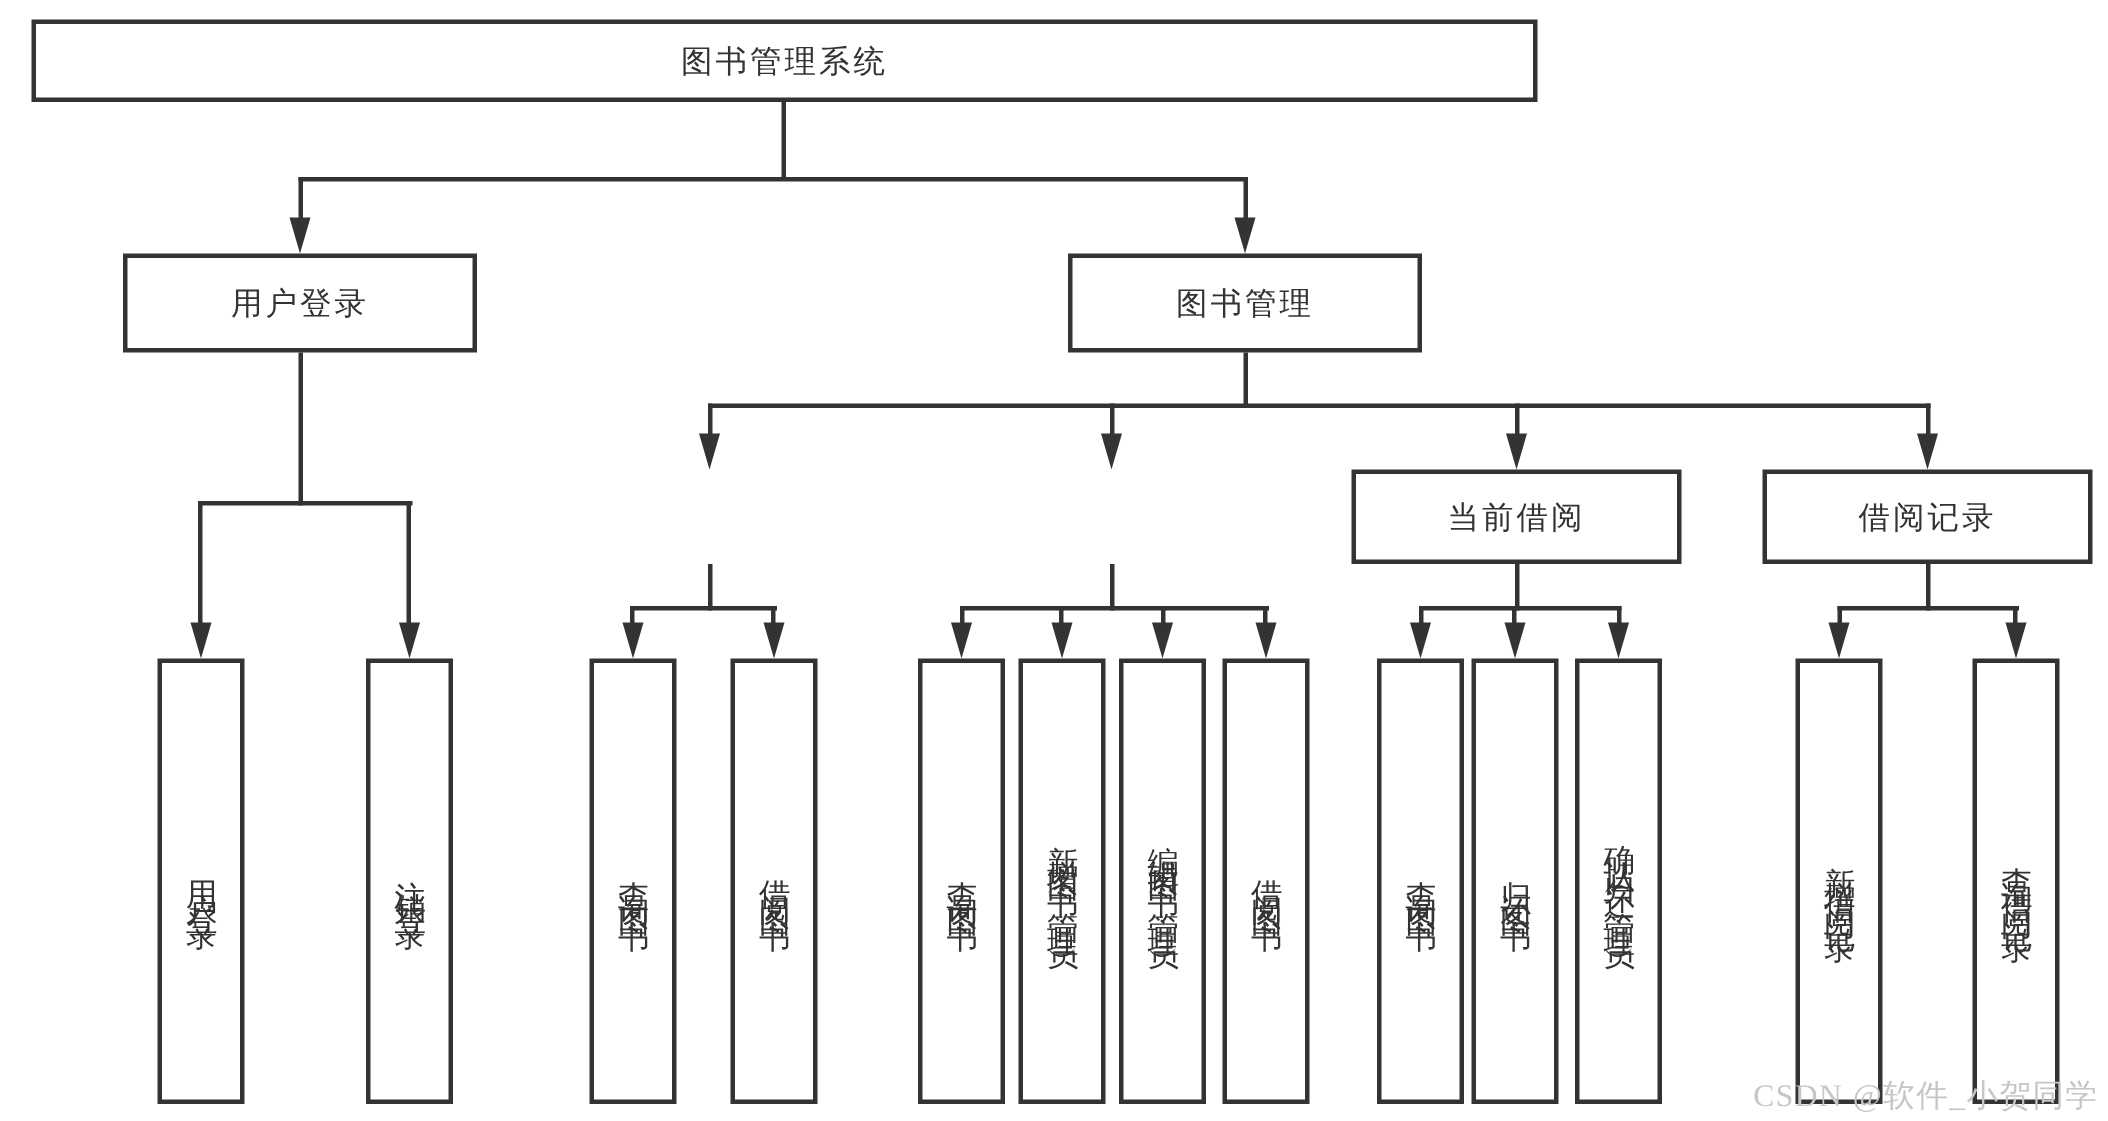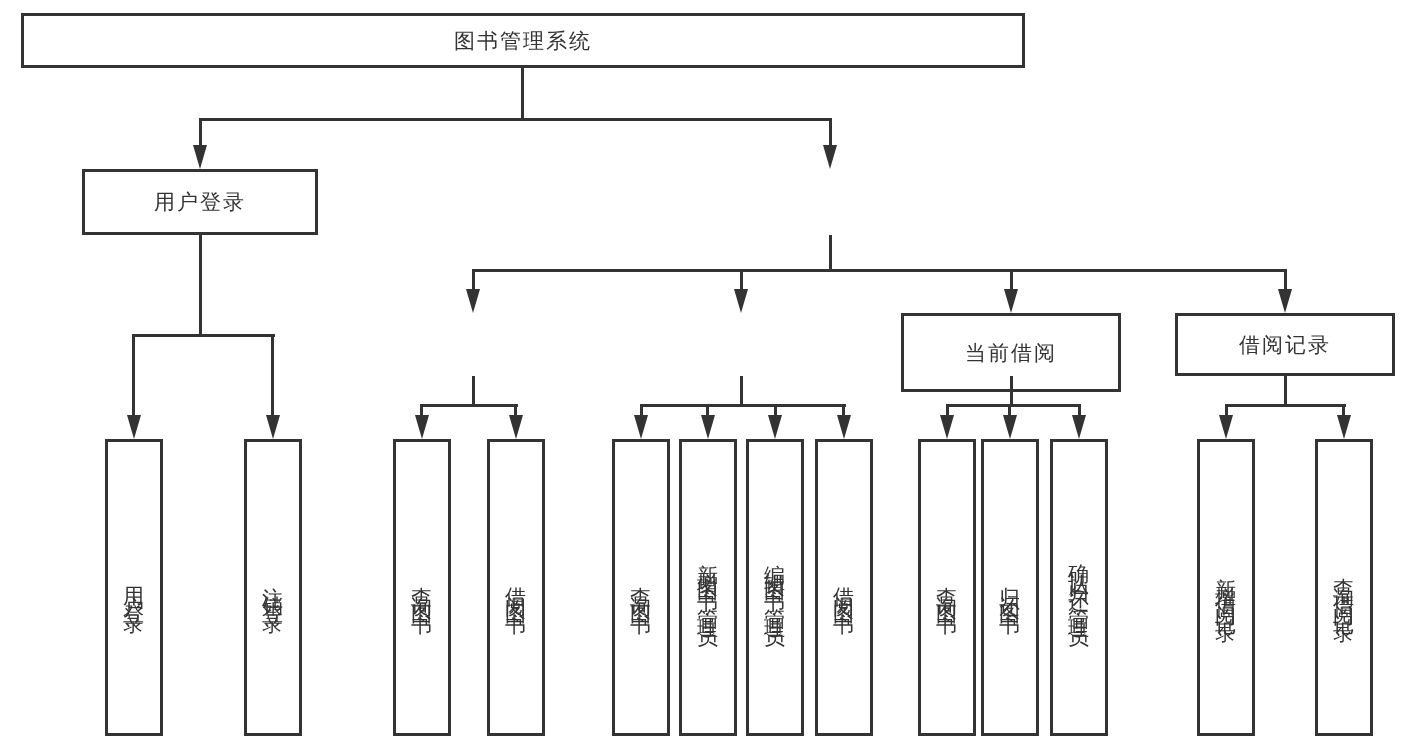--- a/index.html
+++ b/index.html
@@ -1,18 +1,18 @@
 <!DOCTYPE html>
 <html><head>
 <meta charset="utf-8">
 <style>
   html,body{margin:0;padding:0;background:#ffffff;}
   .canvas{
     position:relative;width:1405px;height:747px;background:#ffffff;
-    font-family:Liberation Sans, sans-serif;color:#333333;overflow:hidden;
+    font-family:Liberation Serif, serif;color:#333333;overflow:hidden;
   }
   .box{
     position:absolute;box-sizing:border-box;border:3px solid #333333;background:#ffffff;
     display:flex;align-items:center;justify-content:center;
   }
   .htext{font-size:21px;letter-spacing:2px;white-space:nowrap;}
   .vtext{
     writing-mode:vertical-rl;text-orientation:upright;
     font-size:21px;letter-spacing:9px;line-height:1.1;
   }
@@ -32,22 +32,25 @@
 
 <div class="canvas">
 
   <div class="box" style="left:21px;top:13px;width:1004px;height:55px;">
     <span class="htext">图书管理系统</span>
   </div>
 
   <div class="box" style="left:82px;top:169px;width:236px;height:66px;">
     <span class="htext">用户登录</span>
   </div>
+  <div class="box" style="left:712px;top:169px;width:236px;height:66px;">
+    <span class="htext">图书管理</span>
+  </div>
 
-  <div class="box" style="left:901px;top:313px;width:220px;height:79px;">
+  <div class="box" style="left:901px;top:313px;width:220px;height:63px;">
     <span class="htext">当前借阅</span>
   </div>
   <div class="box" style="left:1175px;top:313px;width:220px;height:63px;">
     <span class="htext">借阅记录</span>
   </div>
 
   <div class="box" style="left:105px;top:439px;width:58px;height:297px;">
     <span class="vtext">用户登录</span>
   </div>
   <div class="box" style="left:244px;top:439px;width:58px;height:297px;">
@@ -143,14 +146,15 @@
   <div class="line" style="left:1078px;top:404px;width:3px;height:14px;"></div>
   <div class="arrow" style="left:1072px;top:415px;"></div>
 
   <div class="line" style="left:1284px;top:376px;width:3px;height:31px;"></div>
   <div class="line" style="left:1225px;top:404px;width:121px;height:3px;"></div>
   <div class="line" style="left:1225px;top:404px;width:3px;height:14px;"></div>
   <div class="arrow" style="left:1219px;top:415px;"></div>
   <div class="line" style="left:1342px;top:404px;width:3px;height:14px;"></div>
   <div class="arrow" style="left:1337px;top:415px;"></div>
 
+  <div class="watermark">CSDN @软件_小贺同学</div>
 
 </div>
 
 </body></html>

